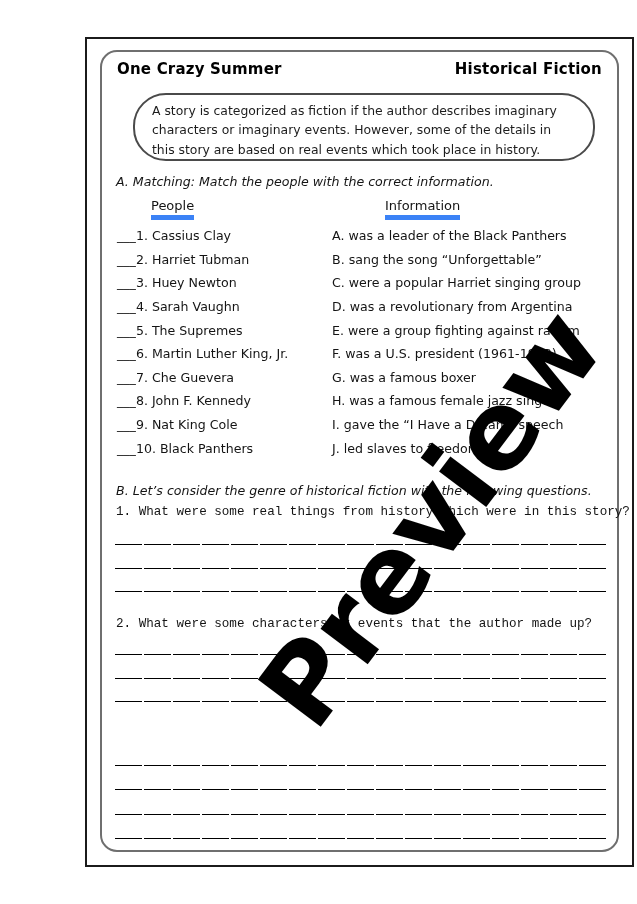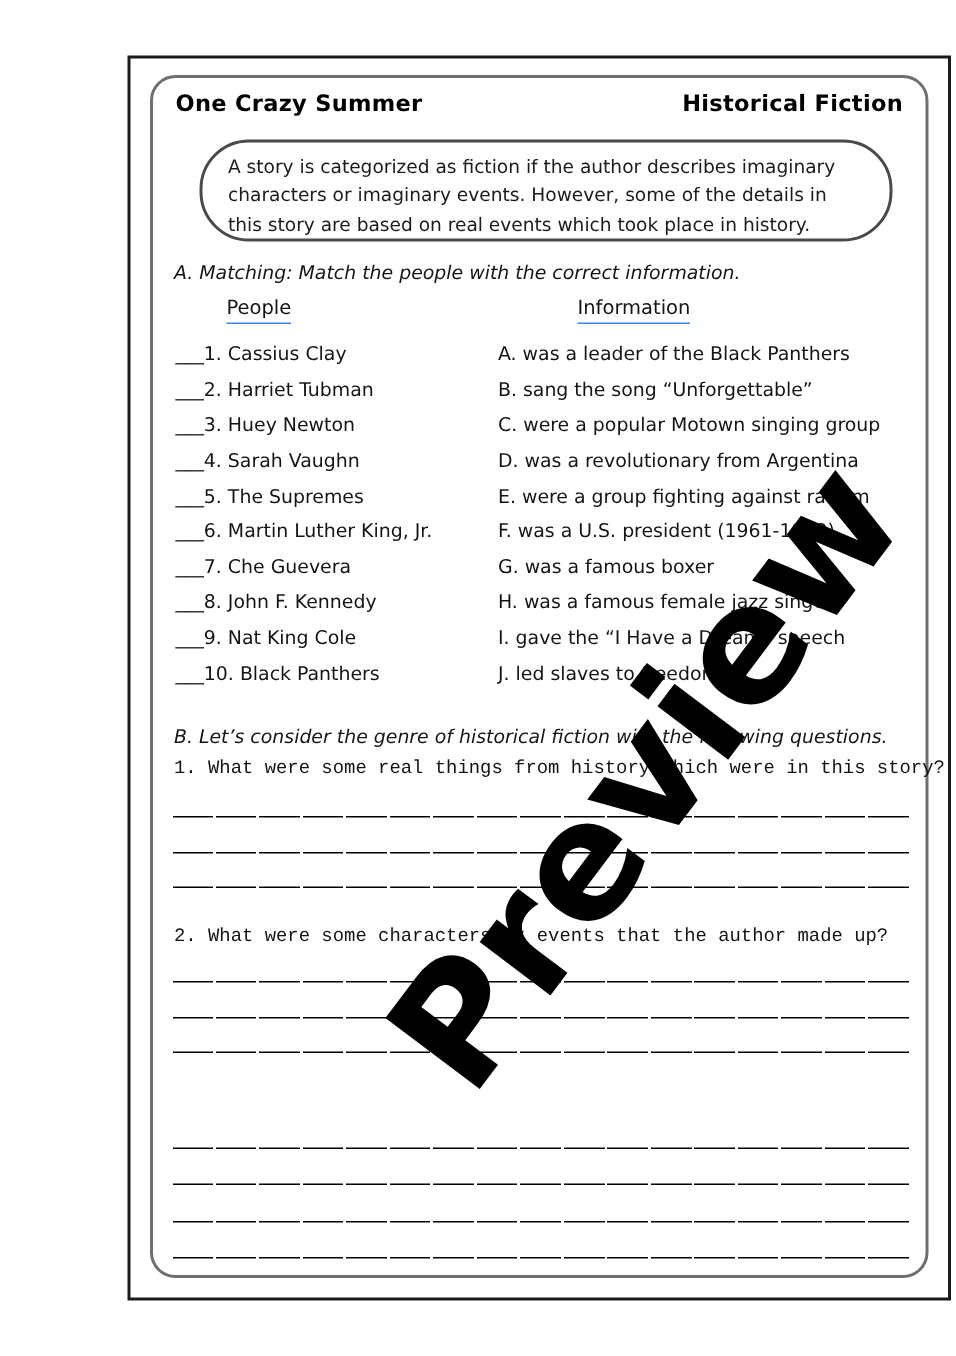--- a/index.html
+++ b/index.html
@@ -26,21 +26,21 @@
   .intro-box {
     position:absolute; top:41px; left:31px; width:462px; height:68px;
     border:2px solid #4a4a4a; border-radius:33px; box-sizing:border-box;
     display:flex; align-items:flex-end;
   }
   .intro-box p { margin:0; padding:0 20px 0 17px; font-size:12.4px; line-height:19.5px; color:#1c1c1c; }
   .sec-heading { position:absolute; left:14px; font-size:12.6px; white-space:nowrap;font-style:italic; }
   .sec-a-heading { top:122px; }
   .col-head {
     position:absolute; top:146px; font-size:13px;
-    border-bottom:1px solid #3b82f6; padding-bottom:2px;
+    border-bottom:5px solid #3b82f6; padding-bottom:2px;
   }
   .col-head.people { left:49px; }
   .col-head.info   { left:283px; }
   .match-rows { position:absolute; top:172px; left:15px; right:12px; font-size:12.6px; }
   .match-row { display:flex; height:23.6px; align-items:center; white-space:nowrap; }
   .match-row .l { width:215px; }
   .match-row .r { flex:1; }
   .sec-b-heading { top:431px; }
   .question { position:absolute; left:14px; font-size:12.6px; white-space:nowrap;font-family:Liberation Mono, monospace; }
   .q1 { top:453px; } .q2 { top:565px; } .q3 { top:676px; }
@@ -86,21 +86,21 @@
       <div class="match-row">
         <span class="l">___1. Cassius Clay</span>
         <span class="r">A. was a leader of the Black Panthers</span>
       </div>
       <div class="match-row">
         <span class="l">___2. Harriet Tubman</span>
         <span class="r">B. sang the song “Unforgettable”</span>
       </div>
       <div class="match-row">
         <span class="l">___3. Huey Newton</span>
-        <span class="r">C. were a popular Motown singing group</span>
+        <span class="r">C. were a popular Harriet singing group</span>
       </div>
       <div class="match-row">
         <span class="l">___4. Sarah Vaughn</span>
         <span class="r">D. was a revolutionary from Argentina</span>
       </div>
       <div class="match-row">
         <span class="l">___5. The Supremes</span>
         <span class="r">E. were a group fighting against racism</span>
       </div>
       <div class="match-row">

